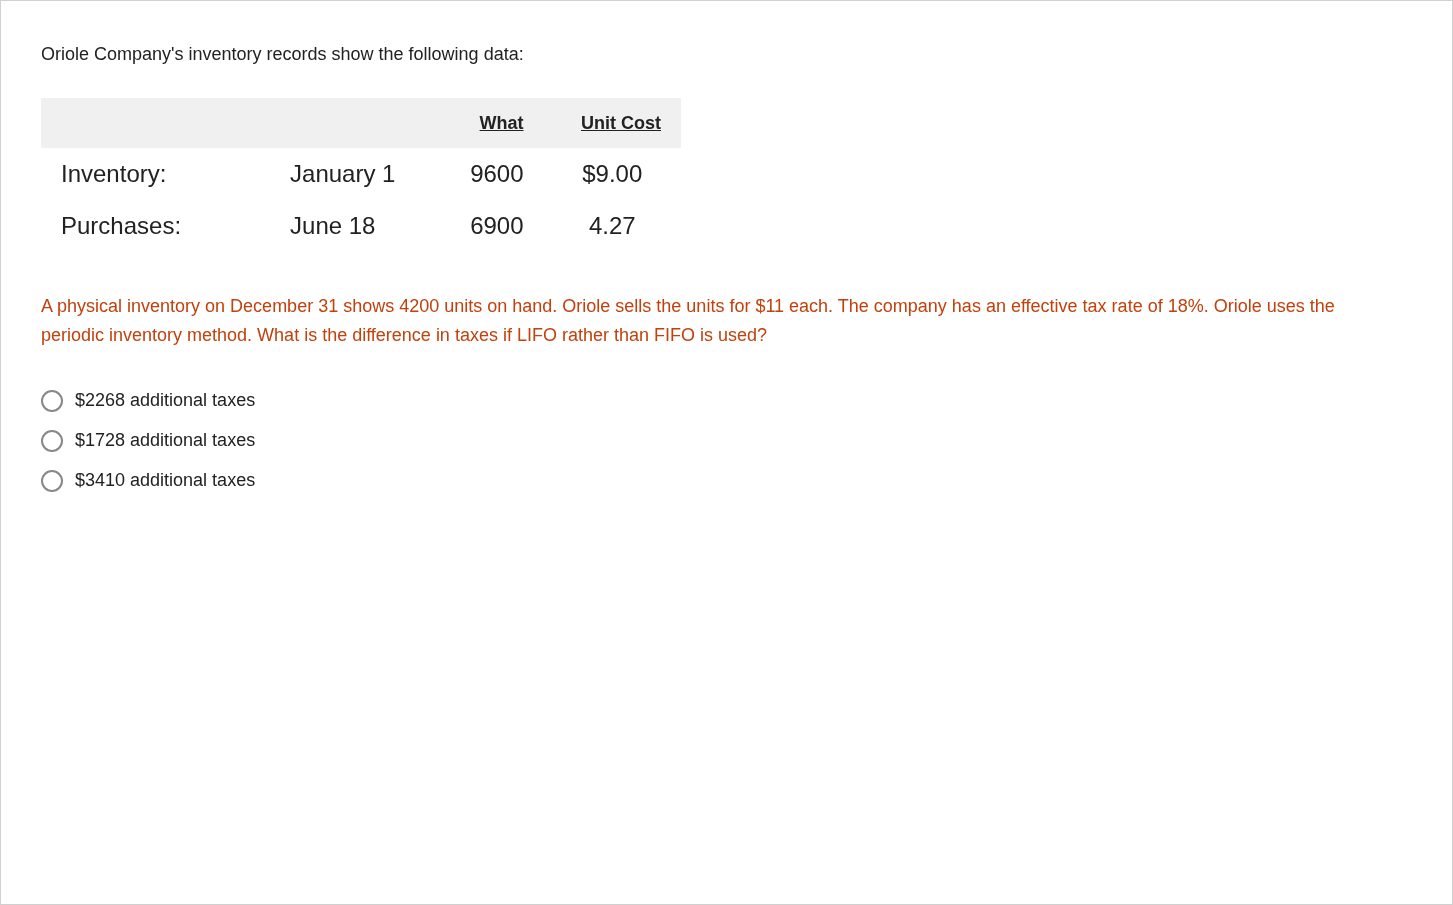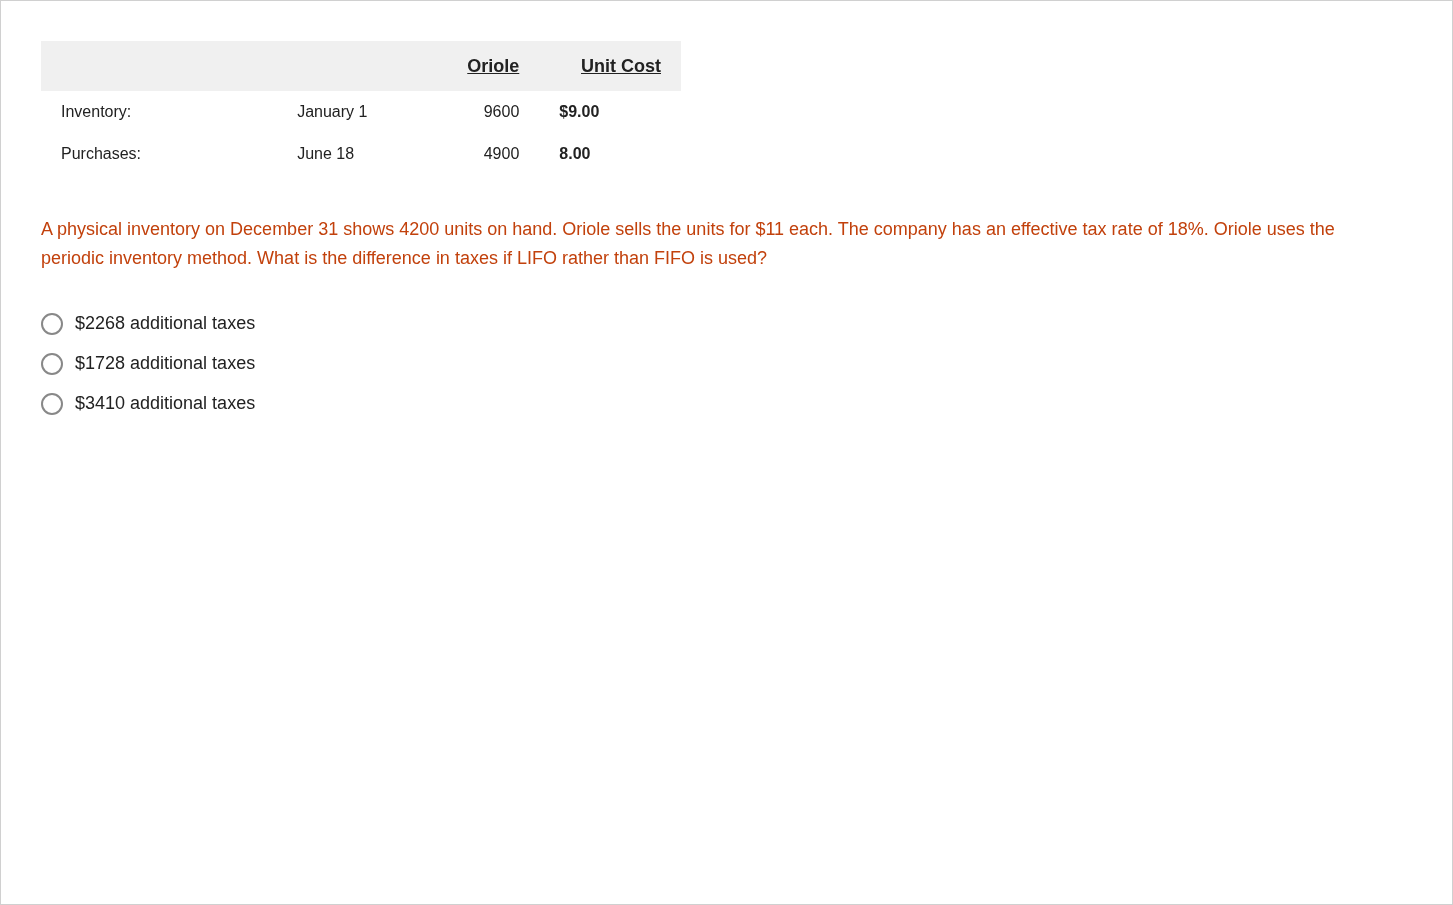--- a/index.html
+++ b/index.html
@@ -55,40 +55,39 @@
     }
 
     .data-table th.col-date {
       text-align: left;
       background: #f0f0f0;
       min-width: 130px;
     }
 
     .data-table td {
       padding: 12px 20px;
-      font-size: 16px;
+      font-size: 24px;
       color: #222;
       vertical-align: middle;
     }
 
     .data-table td.col-label {
       text-align: left;
     }
 
     .data-table td.col-date {
       text-align: left;
     }
 
     .data-table td.col-units {
       text-align: right;
     }
 
     .data-table td.col-cost {
-      text-align: left;
-      font-weight: bold;
+      text-align: center;
     }
 
     .table-header-row th {
       height: 50px;
     }
 
     .description-text {
       font-size: 18px;
       color: #c2410c;
       line-height: 1.6;
@@ -119,42 +118,43 @@
       background: #fff;
       flex-shrink: 0;
       display: inline-block;
     }
   </style>
 </head>
 <body>
 
 <div class="page-wrapper">
 
+  <p class="question-intro">Oriole Company's inventory records show the following data:</p>
 
   <table class="data-table">
     <thead>
       <tr class="table-header-row">
         <th class="col-label"></th>
         <th class="col-date"></th>
-        <th class="col-units">Oriole</th>
+        <th class="col-units">What</th>
         <th class="col-cost">Unit Cost</th>
       </tr>
     </thead>
     <tbody id="table-body">
     <tr>
           <td class="col-label">Inventory:</td>
           <td class="col-date">January 1</td>
           <td class="col-units">9600</td>
           <td class="col-cost">$9.00</td>
         </tr>
         <tr>
           <td class="col-label">Purchases:</td>
           <td class="col-date">June 18</td>
-          <td class="col-units">4900</td>
-          <td class="col-cost">8.00</td>
+          <td class="col-units">6900</td>
+          <td class="col-cost">4.27</td>
         </tr>
       </tbody>
   </table>
 
   <p class="description-text">A physical inventory on December 31 shows 4200 units on hand. Oriole sells the units for $11 each. The company has an effective tax rate of 18%. Oriole uses the periodic inventory method. What is the difference in taxes if LIFO rather than FIFO is used?</p>
 
   <ul class="options-list">
   <li>
         <span class="radio-circle"></span>
         <span>$2268 additional taxes</span>

